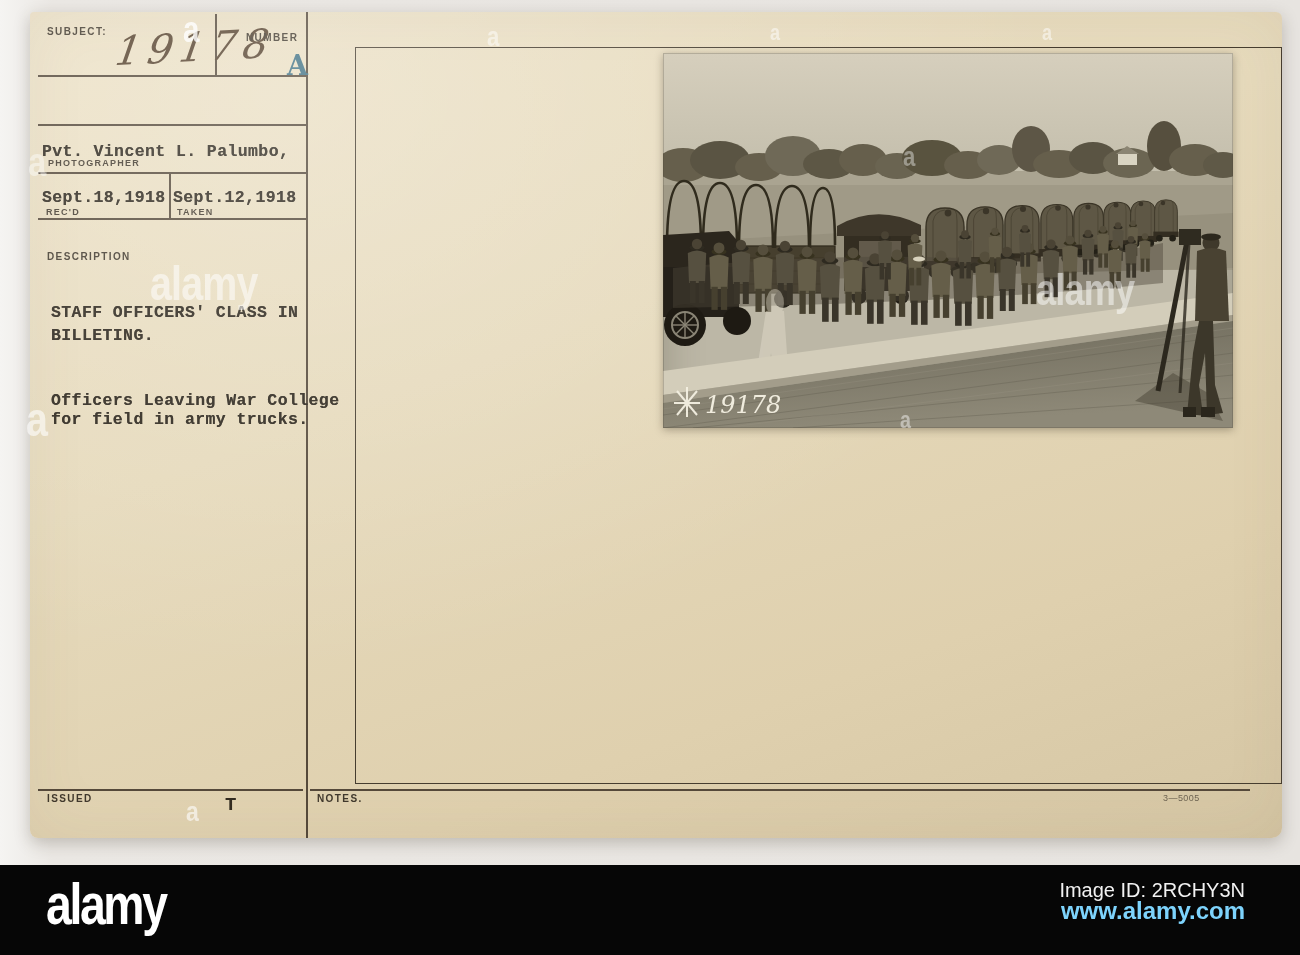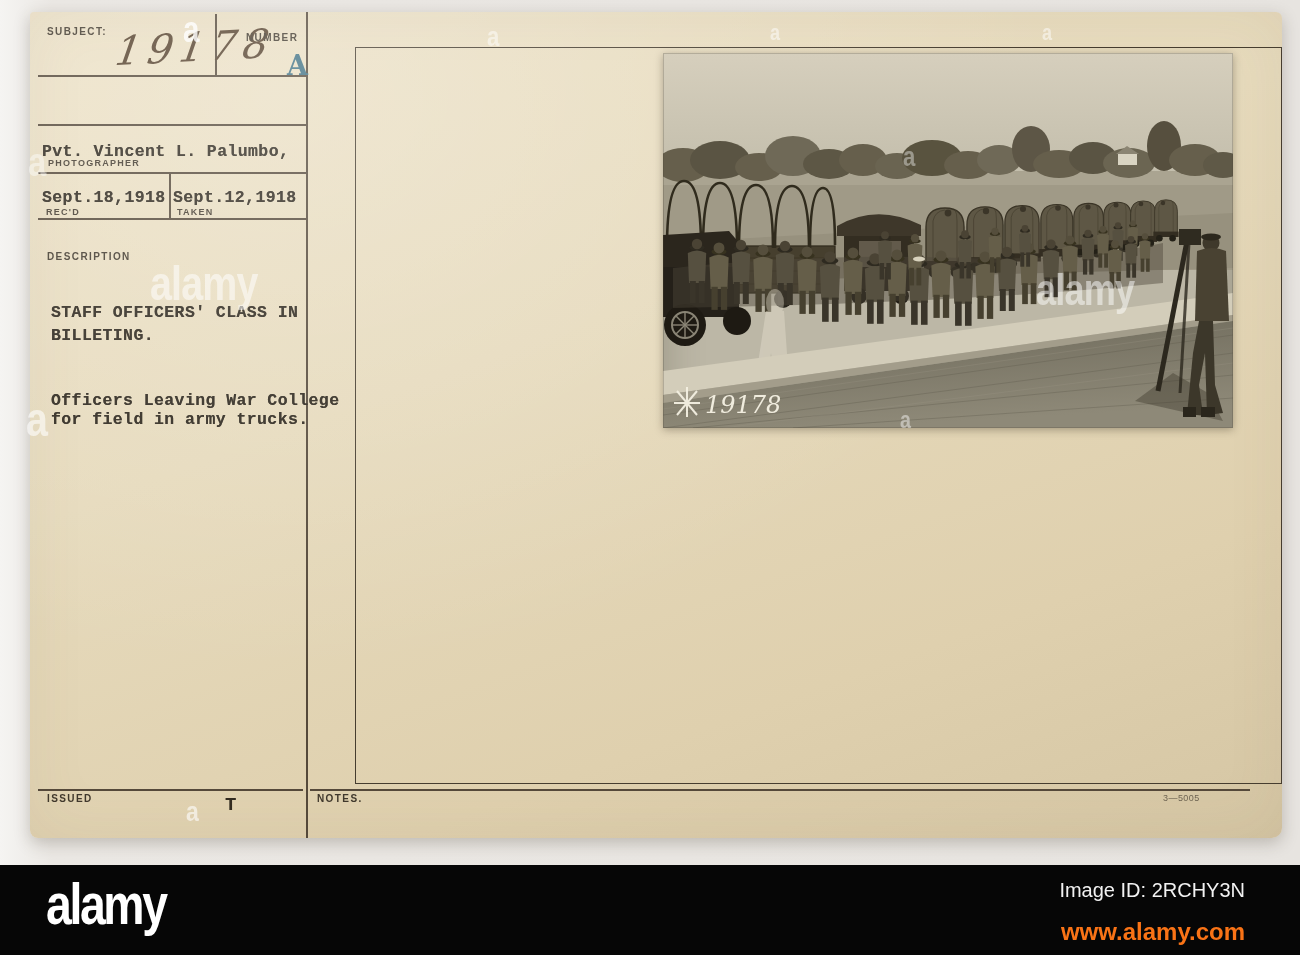--- a/index.html
+++ b/index.html
@@ -35,21 +35,21 @@
          background:#bcb7a6;}
   .photo svg{display:block;}
   
   .wm{position:absolute;font-weight:bold;color:#fff;transform:scaleX(.82);transform-origin:left center;
       letter-spacing:-1px;pointer-events:none;z-index:5;line-height:1;}
   
   .bar{position:absolute;left:0;top:865px;width:1300px;height:90px;background:#060606;z-index:8;}
   .bar-logo{position:absolute;left:46px;top:10px;font-size:58px;font-weight:bold;color:#fff;
       letter-spacing:-3px;transform:scaleX(.8);transform-origin:left center;line-height:1;}
   .bar-id{position:absolute;right:55px;top:14px;font-size:20px;color:#f2f2f2;text-align:right;}
-  .bar-web{position:absolute;right:55px;top:53px;font-size:24px;font-weight:bold;color:#f97316;text-align:center;}
+  .bar-web{position:absolute;right:55px;top:32px;font-size:24px;font-weight:bold;color:#7dd3fc;text-align:center;}
 </style>
 </head>
 <body>
 
 <div class="stage">
 
   <div class="card">
 
     <div class="ln vl" style="left:276px;top:0;height:826px;"></div>
     <div class="ln vl" style="left:185px;top:2px;height:61px;"></div>

